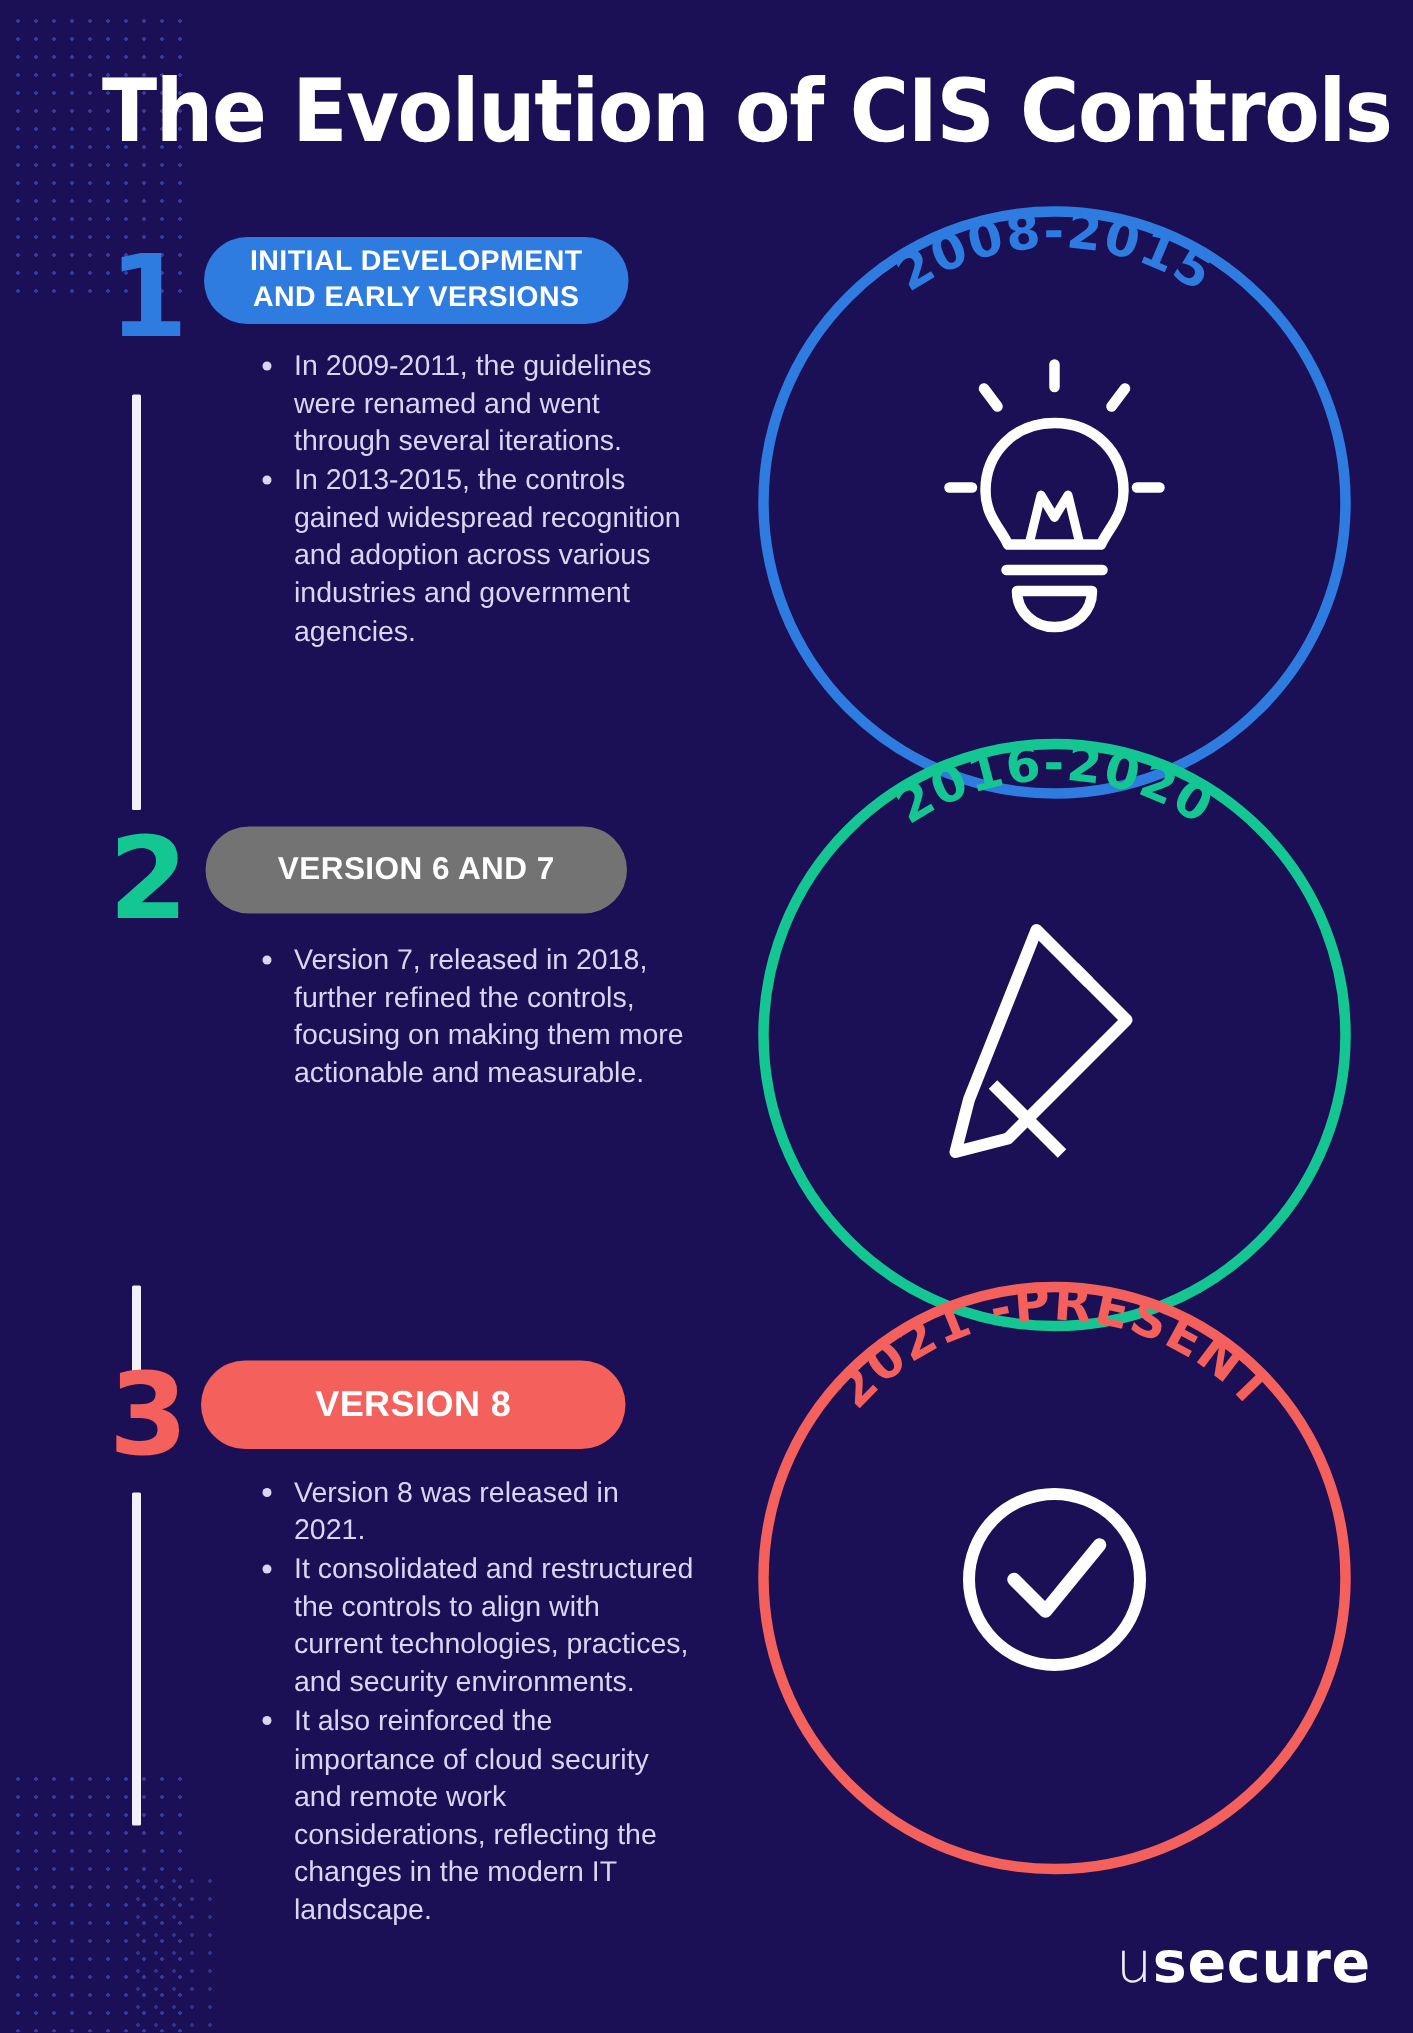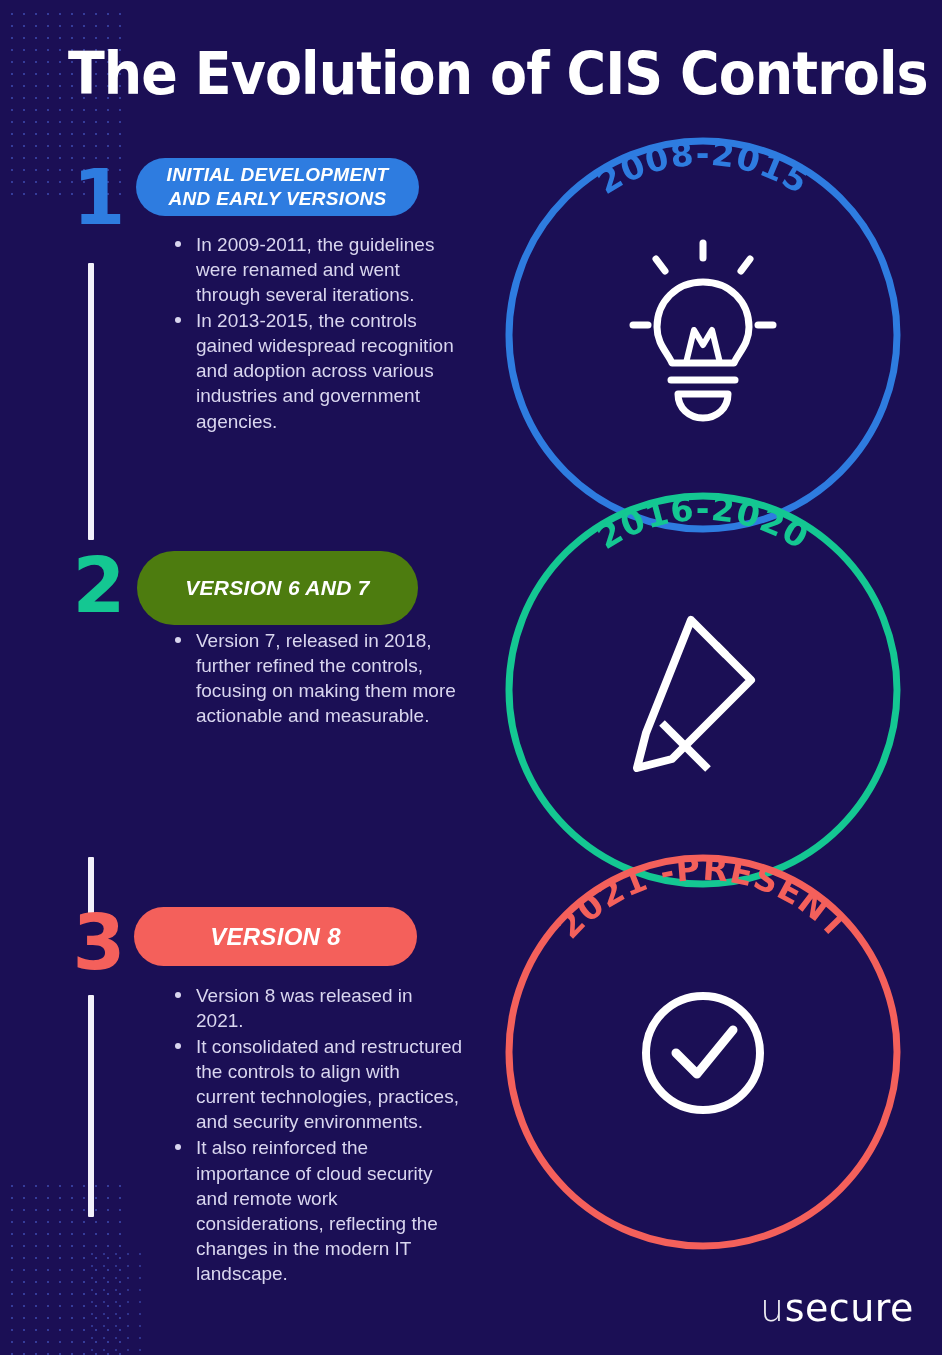--- a/index.html
+++ b/index.html
@@ -66,21 +66,20 @@
     display:flex;
     align-items:center;
     justify-content:center;
     text-align:center;
     color:#ffffff;
     font-weight:bold;
     font-size:19px;
     line-height:1.25;
     letter-spacing:.3px;
     padding:0 24px;
-    font-style:italic;
   }
 
   .bullets {
     position:absolute;
     list-style:none;
     color:#d9d6ef;
     font-size:19px;
     line-height:1.32;
   }
   .bullets li {
@@ -113,21 +112,21 @@
   .logo {
     position:absolute;
     right:28px; bottom:28px;
     font-size:38px;
     letter-spacing:.5px;
     line-height:1;
     color:#ffffff;
     font-family:"DejaVu Sans", sans-serif;
   }
   .logo .u { font-weight:300; opacity:.92; }
-  .logo .secure { font-weight:normal; }
+  .logo .secure { font-weight:bold; }
 </style>
 </head>
 <body>
 
 <div class="dots dots-tl"></div>
 <div class="dots dots-bl"></div>
 <div class="dots dots-bl2"></div>
 
 <h1 class="title">The Evolution of CIS Controls</h1>
 
@@ -186,21 +185,21 @@
     <div class="badge" style="left:136px; top:158px; width:283px; height:58px; background:#2e7ce0;">INITIAL DEVELOPMENT AND EARLY VERSIONS</div>
     <ul class="bullets" style="left:170px; top:232px; width:290px;">
       <li>In 2009-2011, the guidelines were renamed and went through several iterations.</li>
       <li>In 2013-2015, the controls gained widespread recognition and adoption across various industries and government agencies.</li>
     </ul>
     <div class="vline" style="top:263px; height:277px;"></div>
   </div>
 
   <div class="step">
     <div class="step-num" style="top:548px; color:#14c792;">2</div>
-    <div class="badge" style="left:137px; top:551px; width:281px; height:74px; background:#4d7c0f; font-size:21px;text-align:right;">VERSION 6 AND 7</div>
+    <div class="badge" style="left:137px; top:551px; width:281px; height:58px; background:#737373; font-size:21px;text-align:right;">VERSION 6 AND 7</div>
     <ul class="bullets" style="left:170px; top:628px; width:295px;">
       <li>Version 7, released in 2018, further refined the controls, focusing on making them more actionable and measurable.</li>
     </ul>
     <div class="vline" style="top:857px; height:60px;"></div>
   </div>
 
   <div class="step">
     <div class="step-num" style="top:905px; color:#f4605b;">3</div>
     <div class="badge" style="left:134px; top:907px; width:283px; height:59px; background:#f4605b; font-size:24px;">VERSION 8</div>
     <ul class="bullets" style="left:170px; top:983px; width:293px;">

